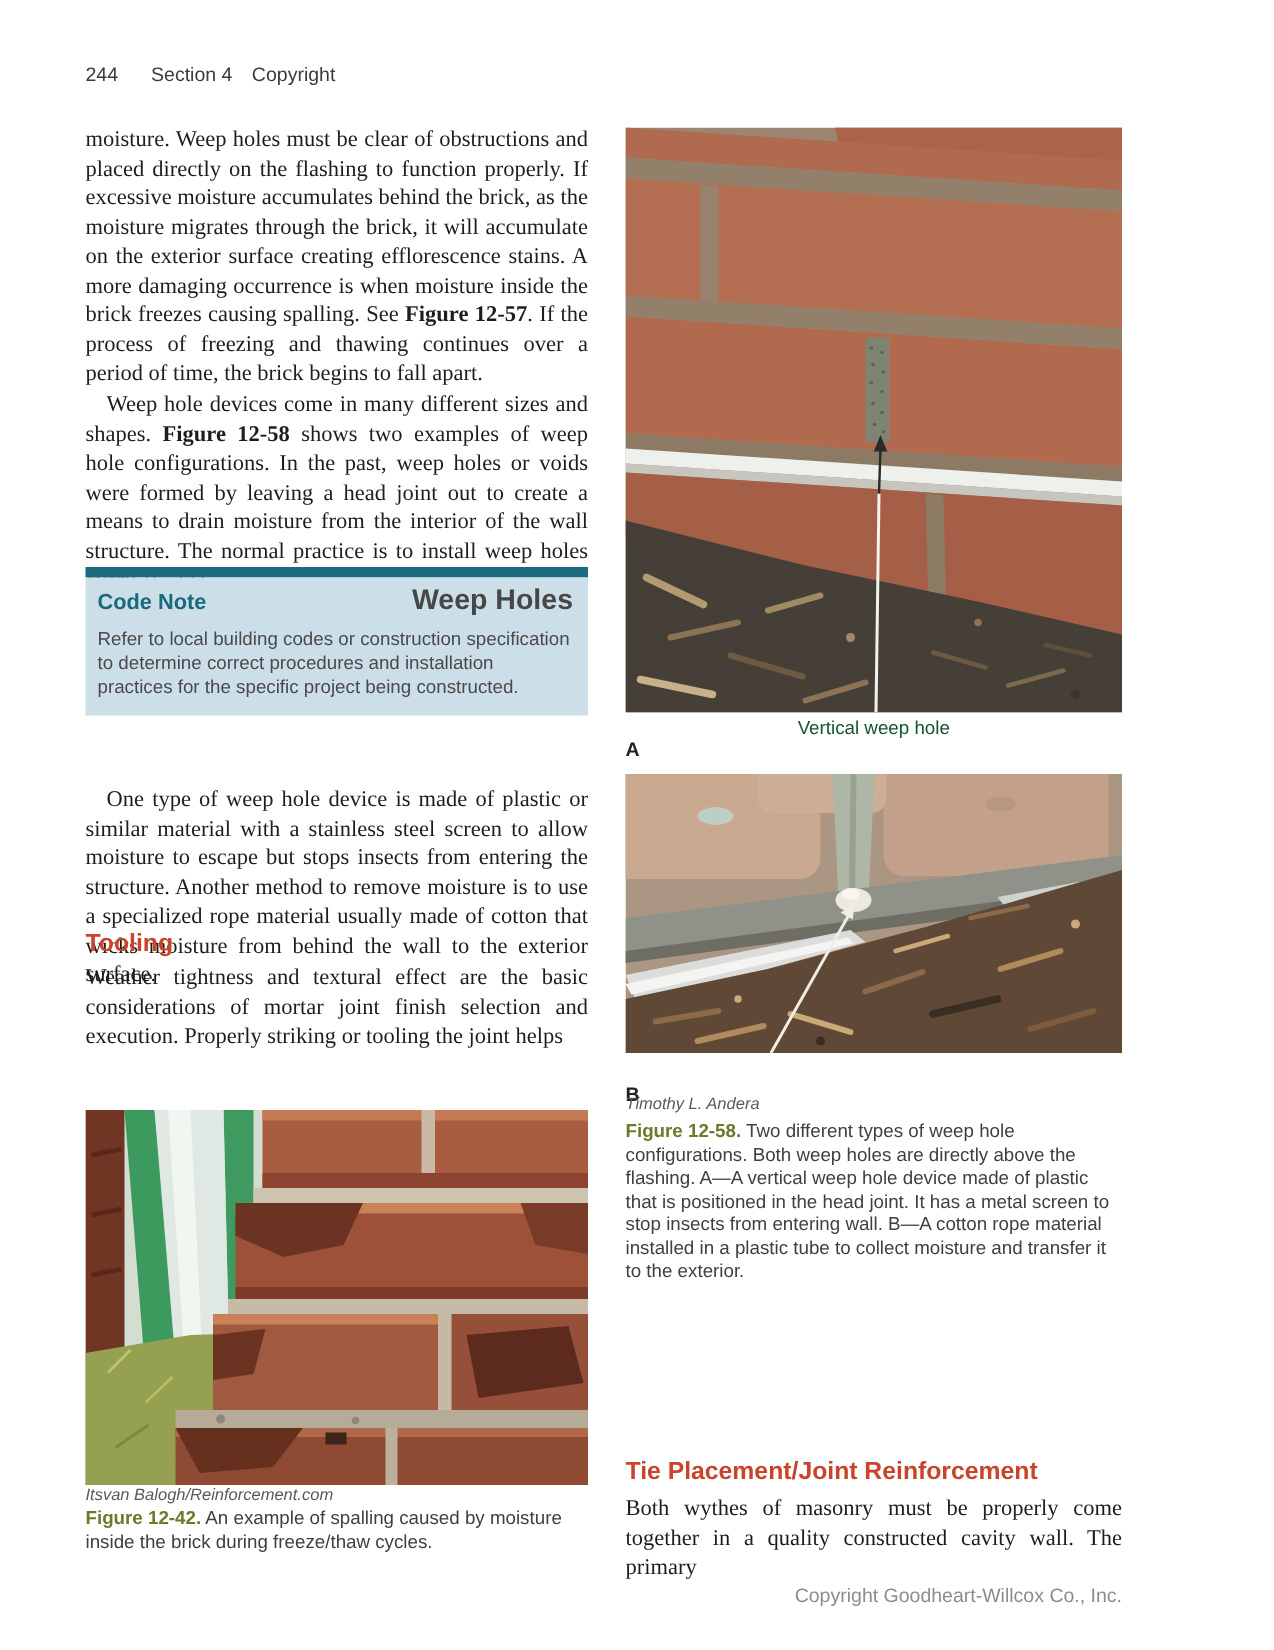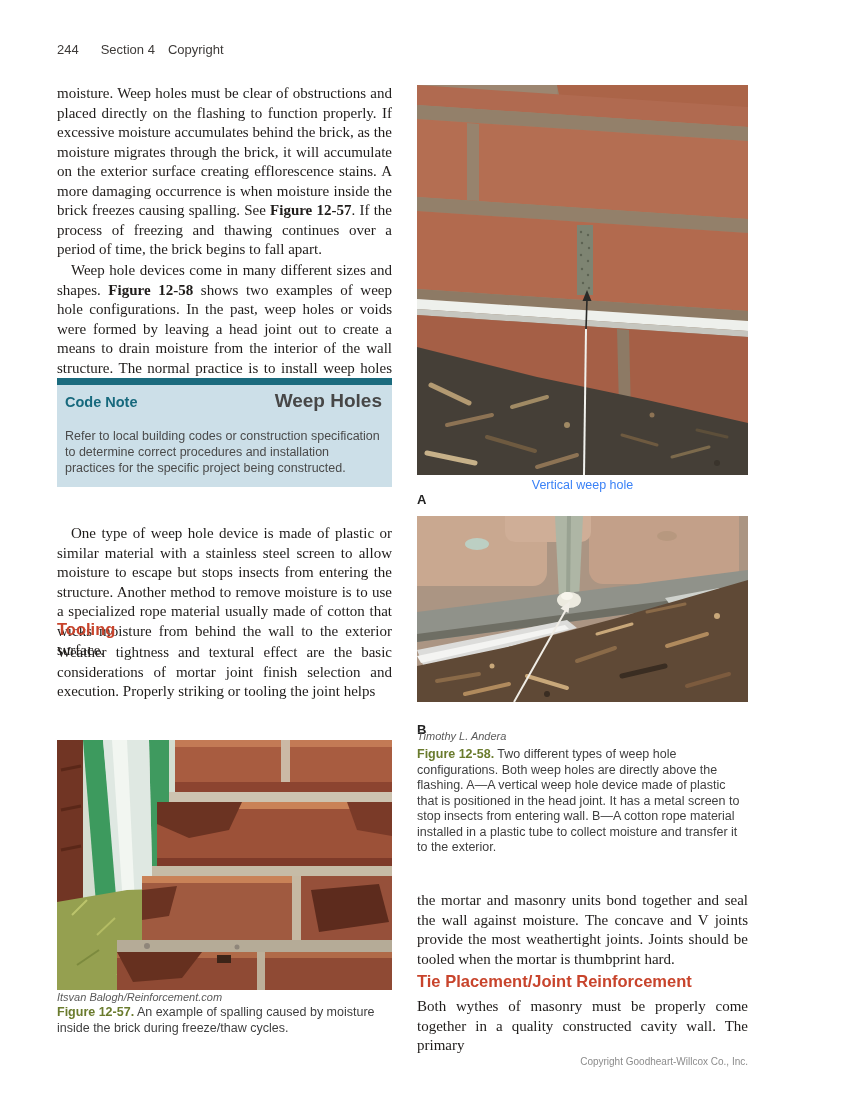--- a/index.html
+++ b/index.html
@@ -11,21 +11,21 @@
   
   .running-head{
     position:absolute;top:42px;left:57px;
     font-family:"Liberation Sans", sans-serif;font-size:13px;color:#3d3a38;
     display:flex;align-items:baseline;
   }
   .running-head .pagenum{margin-right:22px;}
   .running-head .section{margin-right:13px;}
   .page-footer{
     position:absolute;top:1056px;left:417px;width:331px;text-align:right;
-    font-family:"Liberation Sans", sans-serif;font-size:10px;color:#8c8c8c;
+    font-family:"Liberation Sans", sans-serif;font-size:13px;color:#8c8c8c;
   }
   
   .col-left{position:absolute;left:57px;width:335px;}
   .col-right{position:absolute;left:417px;width:331px;}
   .bodytext{
     font-size:15px;line-height:19.5px;text-align:justify;margin:0;
   }
   .indent{text-indent:14px;}
   .subhead{
     font-family:"Liberation Sans", sans-serif;font-weight:bold;
@@ -39,35 +39,35 @@
   .codenote-label{
     font-family:"Liberation Sans", sans-serif;font-weight:bold;
     font-size:14.5px;color:#17697d;
   }
   .codenote-title{
     font-family:"Liberation Sans", sans-serif;font-weight:bold;
     font-size:19px;color:#474747;
   }
   .codenote-text{
     font-family:"Liberation Sans", sans-serif;font-size:12.5px;
-    line-height:16px;color:#4a4a4a;margin-top:16px;
+    line-height:16px;color:#4a4a4a;margin-top:6px;
   }
   
   .photo{display:block;}
   .credit{
     font-family:"Liberation Sans", sans-serif;font-style:italic;
     font-size:11px;color:#5a5a5a;text-align:left;
   }
   .figcaption{
     font-family:"Liberation Sans", sans-serif;font-size:12.5px;
     line-height:15.5px;color:#3f3f3f;text-align:left;
   }
   .figlabel{font-weight:bold;color:#6a7b2d;}
   .photo-annotation{
-    font-family:"Liberation Sans", sans-serif;font-size:12.5px;color:#3b82f6;
+    font-family:"Liberation Sans", sans-serif;font-size:12.5px;color:#14532d;
   }
   .photo-marker{
     font-family:"Liberation Sans", sans-serif;font-weight:bold;
     font-size:13px;color:#222;
   }
   .abs{position:absolute;}
 </style>
 </head>
 <body>
 
@@ -148,21 +148,21 @@
       <circle cx="180" cy="207" r="2.5" fill="#8f867a"></circle>
 
       <rect x="60" y="212" width="275" height="38" fill="#8f4a34"></rect>
       <rect x="60" y="212" width="275" height="6" fill="#b06a48"></rect>
       <polygon points="60,212 145,212 125,238 76,242" fill="#66301f"></polygon>
       <rect x="200" y="212" width="8" height="38" fill="#bdb09a"></rect>
       <rect x="160" y="215" width="14" height="8" fill="#3c2418"></rect>
     </g>
   </svg>
   <div class="credit col-left abs" style="top:991px;">Itsvan Balogh/Reinforcement.com</div>
-  <div class="figcaption col-left abs" style="top:1005px;"><span class="figlabel">Figure 12-57.</span><span> An example of spalling caused by moisture inside the brick during freeze/thaw cycles.</span></div>
+  <div class="figcaption col-left abs" style="top:1005px;"><span class="figlabel">Figure 12-42.</span><span> An example of spalling caused by moisture inside the brick during freeze/thaw cycles.</span></div>
 
   <svg class="photo col-right abs" style="top:85px;" width="331" height="390" viewBox="0 0 331 390" role="img">
     <rect width="331" height="390" fill="#9c8671"></rect>
     <g>
 
       <polygon points="140,0 331,14 331,26 140,10" fill="#97836d"></polygon>
       <polygon points="0,0 140,0 142,10 331,26 331,0 0,0" fill="#ab6448"></polygon>
 
       <polygon points="0,0 331,22 331,42 0,20" fill="#b06a50"></polygon>
       <polygon points="0,20 331,42 331,56 0,34" fill="#93806a"></polygon>
@@ -262,21 +262,20 @@
     <g>
       <line x1="97" y1="186" x2="150" y2="92" stroke="#f0ede6" stroke-width="2"></line>
       <polygon points="153,85 143.5,92.5 151.5,97" fill="#f0ede6"></polygon>
     </g>
   </svg>
   <div class="photo-marker col-right abs" style="top:722px;">B</div>
   <div class="credit col-right abs" style="top:730px;">Timothy L. Andera</div>
 
   <div class="figcaption col-right abs" style="top:747px;"><span class="figlabel">Figure 12-58.</span><span> Two different types of weep hole configurations. Both weep holes are directly above the flashing. A—A vertical weep hole device made of plastic that is positioned in the head joint. It has a metal screen to stop insects from entering wall. B—A cotton rope material installed in a plastic tube to collect moisture and transfer it to the exterior.</span></div>
 
-  <p class="bodytext col-right abs" style="top:891px;">the mortar and masonry units bond together and seal the wall against moisture. The concave and V joints provide the most weathertight joints. Joints should be tooled when the mortar is thumbprint hard.</p>
 
   <h3 class="subhead col-right abs" style="top:972px;">Tie Placement/Joint Reinforcement</h3>
 
   <p class="bodytext col-right abs" style="top:997px;">Both wythes of masonry must be properly come together in a quality constructed cavity wall. The primary</p>
 
   <div class="page-footer">Copyright Goodheart-Willcox Co., Inc.</div>
 
 </div>
 
 </body></html>

